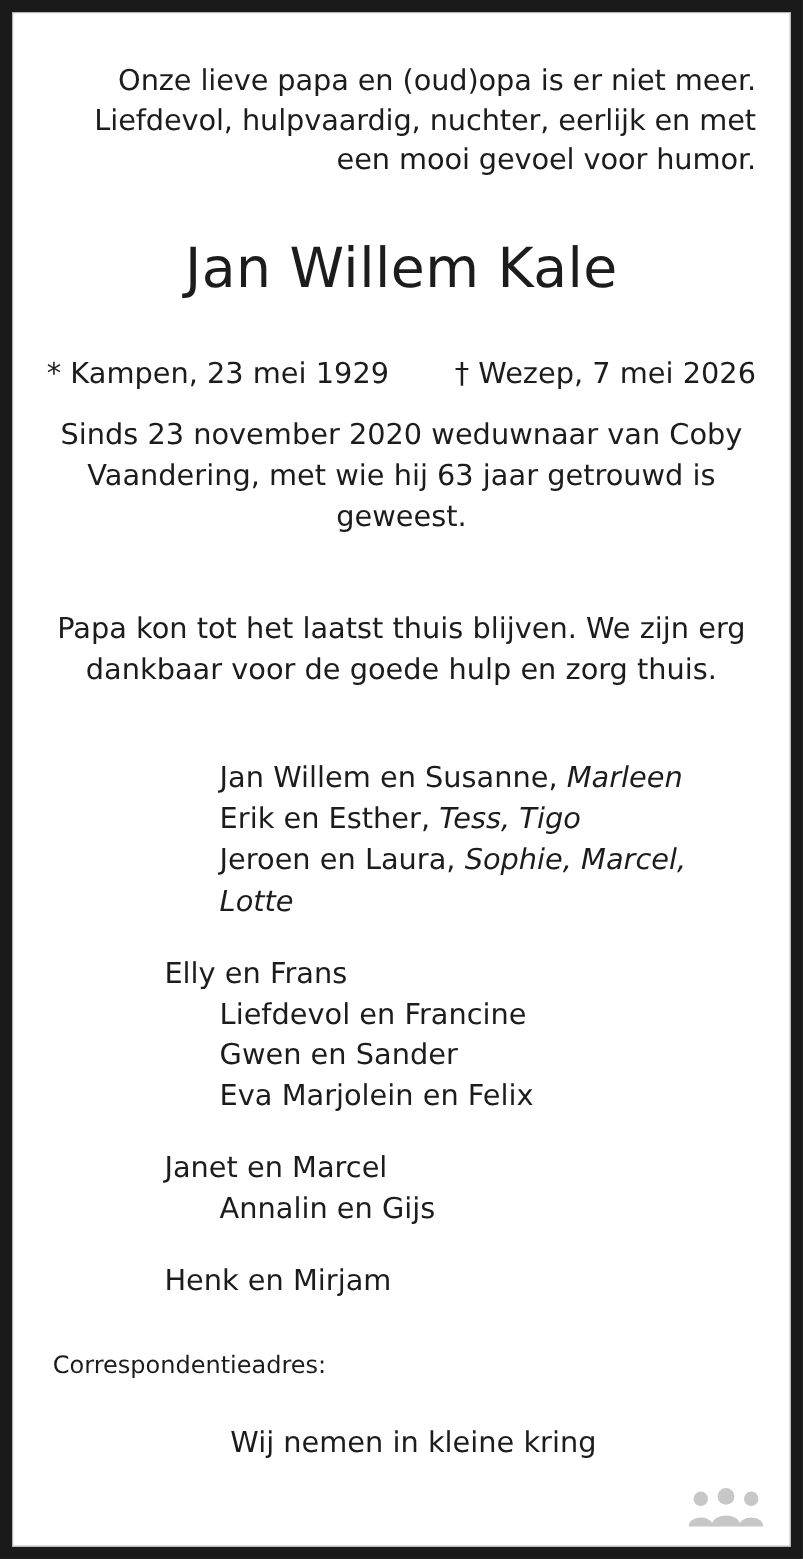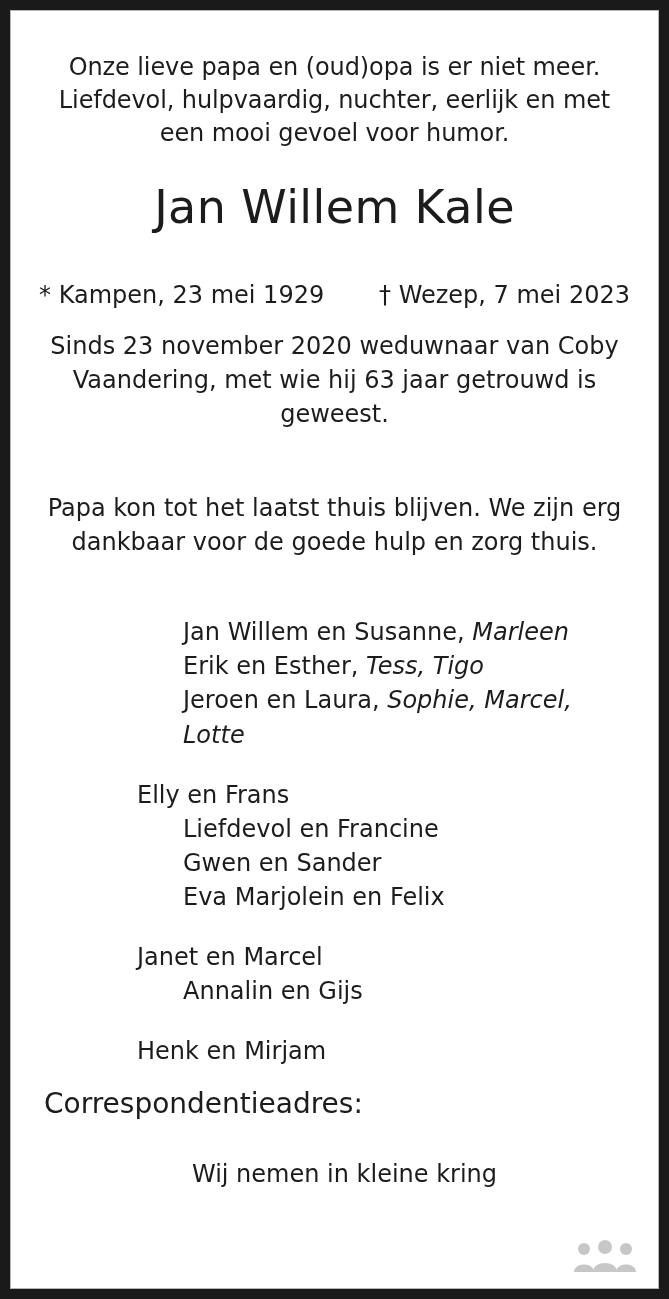--- a/index.html
+++ b/index.html
@@ -28,31 +28,31 @@
   .inner {
     position: absolute;
     left: 0;
     top: 0;
     width: 647px;
     height: 1277px;
     padding: 30px 22px 0 22px;
     box-sizing: border-box;
   }
   .intro {
-    text-align: center;
+    text-align: right;
     font-size: 24px;
     line-height: 1.38;
     letter-spacing: -0.1px;
     margin: 10px 6px 0 6px;
   }
   .name {
     text-align: center;
     font-size: 46px;
     line-height: 1.1;
-    margin-top: 32px;
+    margin-top: 48px;
     letter-spacing: 0.4px;
     font-weight: normal;
   }
   .dates {
     display: flex;
     justify-content: space-between;
     align-items: center;
     font-size: 24px;
     margin-top: 48px;
     padding: 0 6px;
@@ -85,23 +85,23 @@
   .fam-head {
     margin: 0;
   }
   .fam-child {
     margin: 0;
     padding-left: 46px;
   }
   .fam-child i {
   }
   .address {
-    margin-top: 17px;
+    margin-top: 40px;
     padding-left: 11px;
-    font-size: 28px;
+    font-size: 20px;
     line-height: 1.38;
   }
   .address p {
     margin: 0;
   }
   .closing {
     text-align: center;
     font-size: 24px;
     line-height: 1.4;
     margin-top: 34px;
@@ -122,21 +122,21 @@
 
 <div class="card">
   <div class="inner">
 
     <div class="intro">Onze lieve papa en (oud)opa is er niet meer. Liefdevol, hulpvaardig, nuchter, eerlijk en met een mooi gevoel voor humor.</div>
 
     <div class="name">Jan Willem Kale</div>
 
     <div class="dates">
       <span class="birth">* Kampen, 23 mei 1929</span>
-      <span class="death">† Wezep, 7 mei 2023</span>
+      <span class="death">† Wezep, 7 mei 2026</span>
     </div>
 
     <div class="block">Sinds 23 november 2020 weduwnaar van Coby Vaandering, met wie hij 63 jaar getrouwd is geweest.</div>
 
     <div class="block second">Papa kon tot het laatst thuis blijven. We zijn erg dankbaar voor de goede hulp en zorg thuis.</div>
 
     <div class="family">
         <div class="family-group">
           <p class="fam-child">Jan Willem en Susanne, <i>Marleen</i></p>
           <p class="fam-child">Erik en Esther, <i>Tess, Tigo</i></p>

